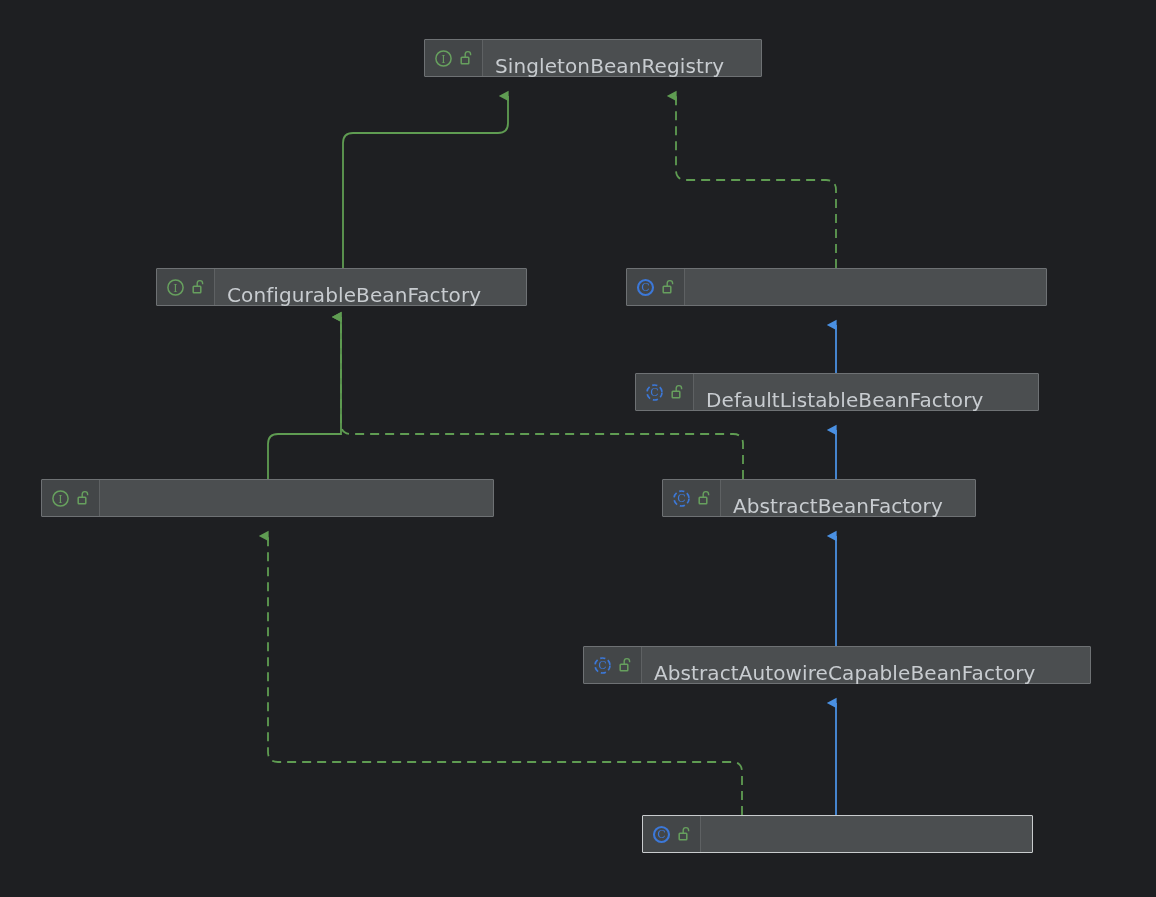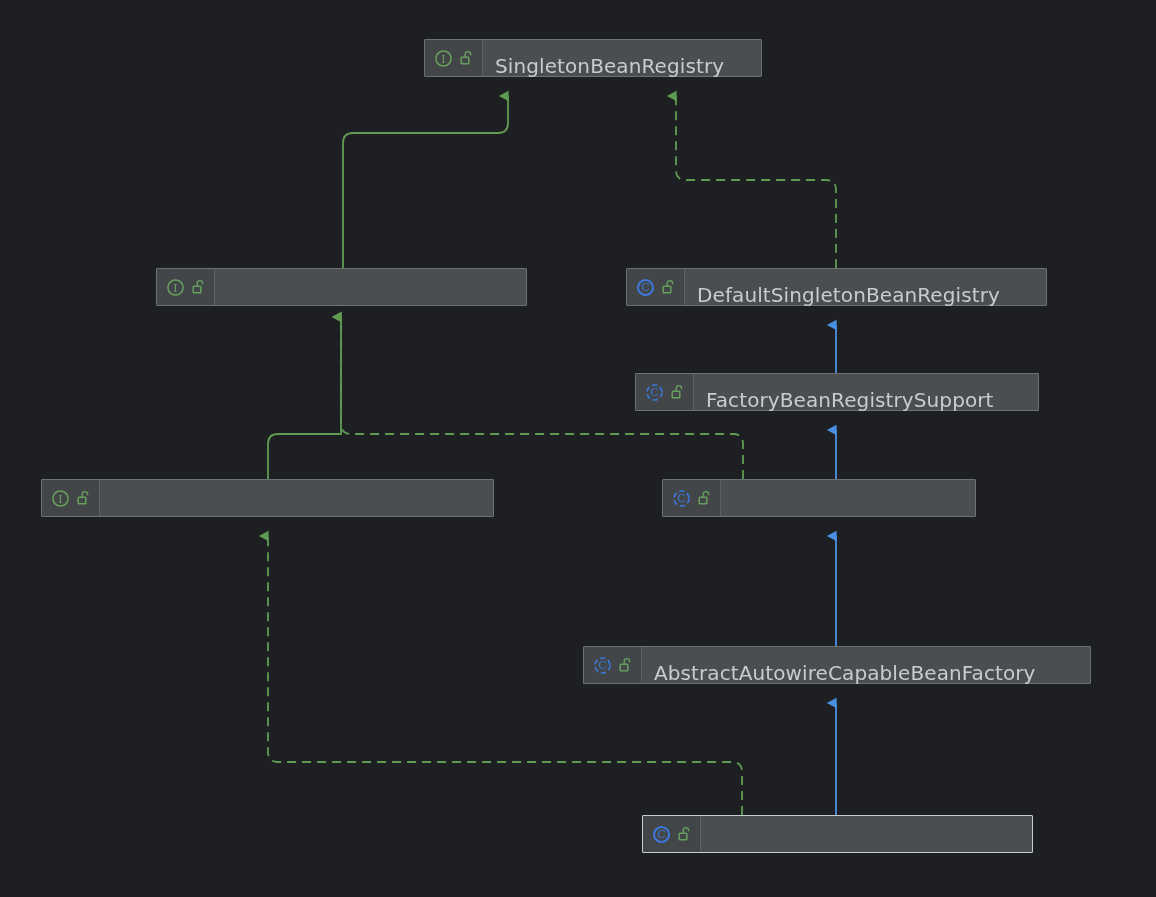--- a/index.html
+++ b/index.html
@@ -106,46 +106,46 @@
         <div class="node-gutter">
           <svg width="19" height="19" viewBox="0 0 19 19" class="icon">
             <circle cx="9.5" cy="9.5" r="7.6" fill="none" stroke="#67a05e" stroke-width="1.5"></circle>
             <text x="9.5" y="13.6" text-anchor="middle" font-family="&quot;DejaVu Serif&quot;, &quot;Liberation Serif&quot;, serif" font-size="11" fill="#67a05e">I</text>
           </svg>
           <svg width="14" height="16" viewBox="0 0 14 16" class="icon">
             <path d="M 5.2 7 L 5.2 4.3 A 2.7 2.7 0 0 1 10.6 4.3 L 10.6 5.2" fill="none" stroke="#67a05e" stroke-width="1.4"></path>
             <rect x="1.2" y="7.2" width="7.6" height="6.6" rx="0.8" fill="none" stroke="#67a05e" stroke-width="1.5"></rect>
           </svg>
         </div>
+        <div class="node-label">ConfigurableBeanFactory</div>
       </div>
       <div class="uml-node" style="left: 626px; top: 268px; width: 421px;">
         <div class="node-gutter">
           <svg width="19" height="19" viewBox="0 0 19 19" class="icon">
             <circle cx="9.5" cy="9.5" r="7.5" fill="none" stroke="#3c78d8" stroke-width="2.1"></circle>
             <text x="9.5" y="13.4" text-anchor="middle" font-family="&quot;DejaVu Serif&quot;, &quot;Liberation Serif&quot;, serif" font-size="11" fill="#3c78d8">C</text>
           </svg>
           <svg width="14" height="16" viewBox="0 0 14 16" class="icon">
             <path d="M 5.2 7 L 5.2 4.3 A 2.7 2.7 0 0 1 10.6 4.3 L 10.6 5.2" fill="none" stroke="#67a05e" stroke-width="1.4"></path>
             <rect x="1.2" y="7.2" width="7.6" height="6.6" rx="0.8" fill="none" stroke="#67a05e" stroke-width="1.5"></rect>
           </svg>
         </div>
-        <div class="node-label">DefaultSingletonBeanRegistry</div>
       </div>
       <div class="uml-node" style="left: 635px; top: 373px; width: 404px;">
         <div class="node-gutter">
           <svg width="19" height="19" viewBox="0 0 19 19" class="icon">
             <circle cx="9.5" cy="9.5" r="7.5" fill="none" stroke="#3c78d8" stroke-width="1.7" stroke-dasharray="5.2 3.0"></circle>
             <text x="9.5" y="13.4" text-anchor="middle" font-family="&quot;DejaVu Serif&quot;, &quot;Liberation Serif&quot;, serif" font-size="11" fill="#3c78d8">C</text>
           </svg>
           <svg width="14" height="16" viewBox="0 0 14 16" class="icon">
             <path d="M 5.2 7 L 5.2 4.3 A 2.7 2.7 0 0 1 10.6 4.3 L 10.6 5.2" fill="none" stroke="#67a05e" stroke-width="1.4"></path>
             <rect x="1.2" y="7.2" width="7.6" height="6.6" rx="0.8" fill="none" stroke="#67a05e" stroke-width="1.5"></rect>
           </svg>
         </div>
-        <div class="node-label">FactoryBeanRegistrySupport</div>
+        <div class="node-label">DefaultListableBeanFactory</div>
       </div>
       <div class="uml-node" style="left: 41px; top: 479px; width: 453px;">
         <div class="node-gutter">
           <svg width="19" height="19" viewBox="0 0 19 19" class="icon">
             <circle cx="9.5" cy="9.5" r="7.6" fill="none" stroke="#67a05e" stroke-width="1.5"></circle>
             <text x="9.5" y="13.6" text-anchor="middle" font-family="&quot;DejaVu Serif&quot;, &quot;Liberation Serif&quot;, serif" font-size="11" fill="#67a05e">I</text>
           </svg>
           <svg width="14" height="16" viewBox="0 0 14 16" class="icon">
             <path d="M 5.2 7 L 5.2 4.3 A 2.7 2.7 0 0 1 10.6 4.3 L 10.6 5.2" fill="none" stroke="#67a05e" stroke-width="1.4"></path>
             <rect x="1.2" y="7.2" width="7.6" height="6.6" rx="0.8" fill="none" stroke="#67a05e" stroke-width="1.5"></rect>
@@ -156,20 +156,21 @@
         <div class="node-gutter">
           <svg width="19" height="19" viewBox="0 0 19 19" class="icon">
             <circle cx="9.5" cy="9.5" r="7.5" fill="none" stroke="#3c78d8" stroke-width="1.7" stroke-dasharray="5.2 3.0"></circle>
             <text x="9.5" y="13.4" text-anchor="middle" font-family="&quot;DejaVu Serif&quot;, &quot;Liberation Serif&quot;, serif" font-size="11" fill="#3c78d8">C</text>
           </svg>
           <svg width="14" height="16" viewBox="0 0 14 16" class="icon">
             <path d="M 5.2 7 L 5.2 4.3 A 2.7 2.7 0 0 1 10.6 4.3 L 10.6 5.2" fill="none" stroke="#67a05e" stroke-width="1.4"></path>
             <rect x="1.2" y="7.2" width="7.6" height="6.6" rx="0.8" fill="none" stroke="#67a05e" stroke-width="1.5"></rect>
           </svg>
         </div>
+        <div class="node-label">AbstractBeanFactory</div>
       </div>
       <div class="uml-node" style="left: 583px; top: 646px; width: 508px;">
         <div class="node-gutter">
           <svg width="19" height="19" viewBox="0 0 19 19" class="icon">
             <circle cx="9.5" cy="9.5" r="7.5" fill="none" stroke="#3c78d8" stroke-width="1.7" stroke-dasharray="5.2 3.0"></circle>
             <text x="9.5" y="13.4" text-anchor="middle" font-family="&quot;DejaVu Serif&quot;, &quot;Liberation Serif&quot;, serif" font-size="11" fill="#3c78d8">C</text>
           </svg>
           <svg width="14" height="16" viewBox="0 0 14 16" class="icon">
             <path d="M 5.2 7 L 5.2 4.3 A 2.7 2.7 0 0 1 10.6 4.3 L 10.6 5.2" fill="none" stroke="#67a05e" stroke-width="1.4"></path>
             <rect x="1.2" y="7.2" width="7.6" height="6.6" rx="0.8" fill="none" stroke="#67a05e" stroke-width="1.5"></rect>

